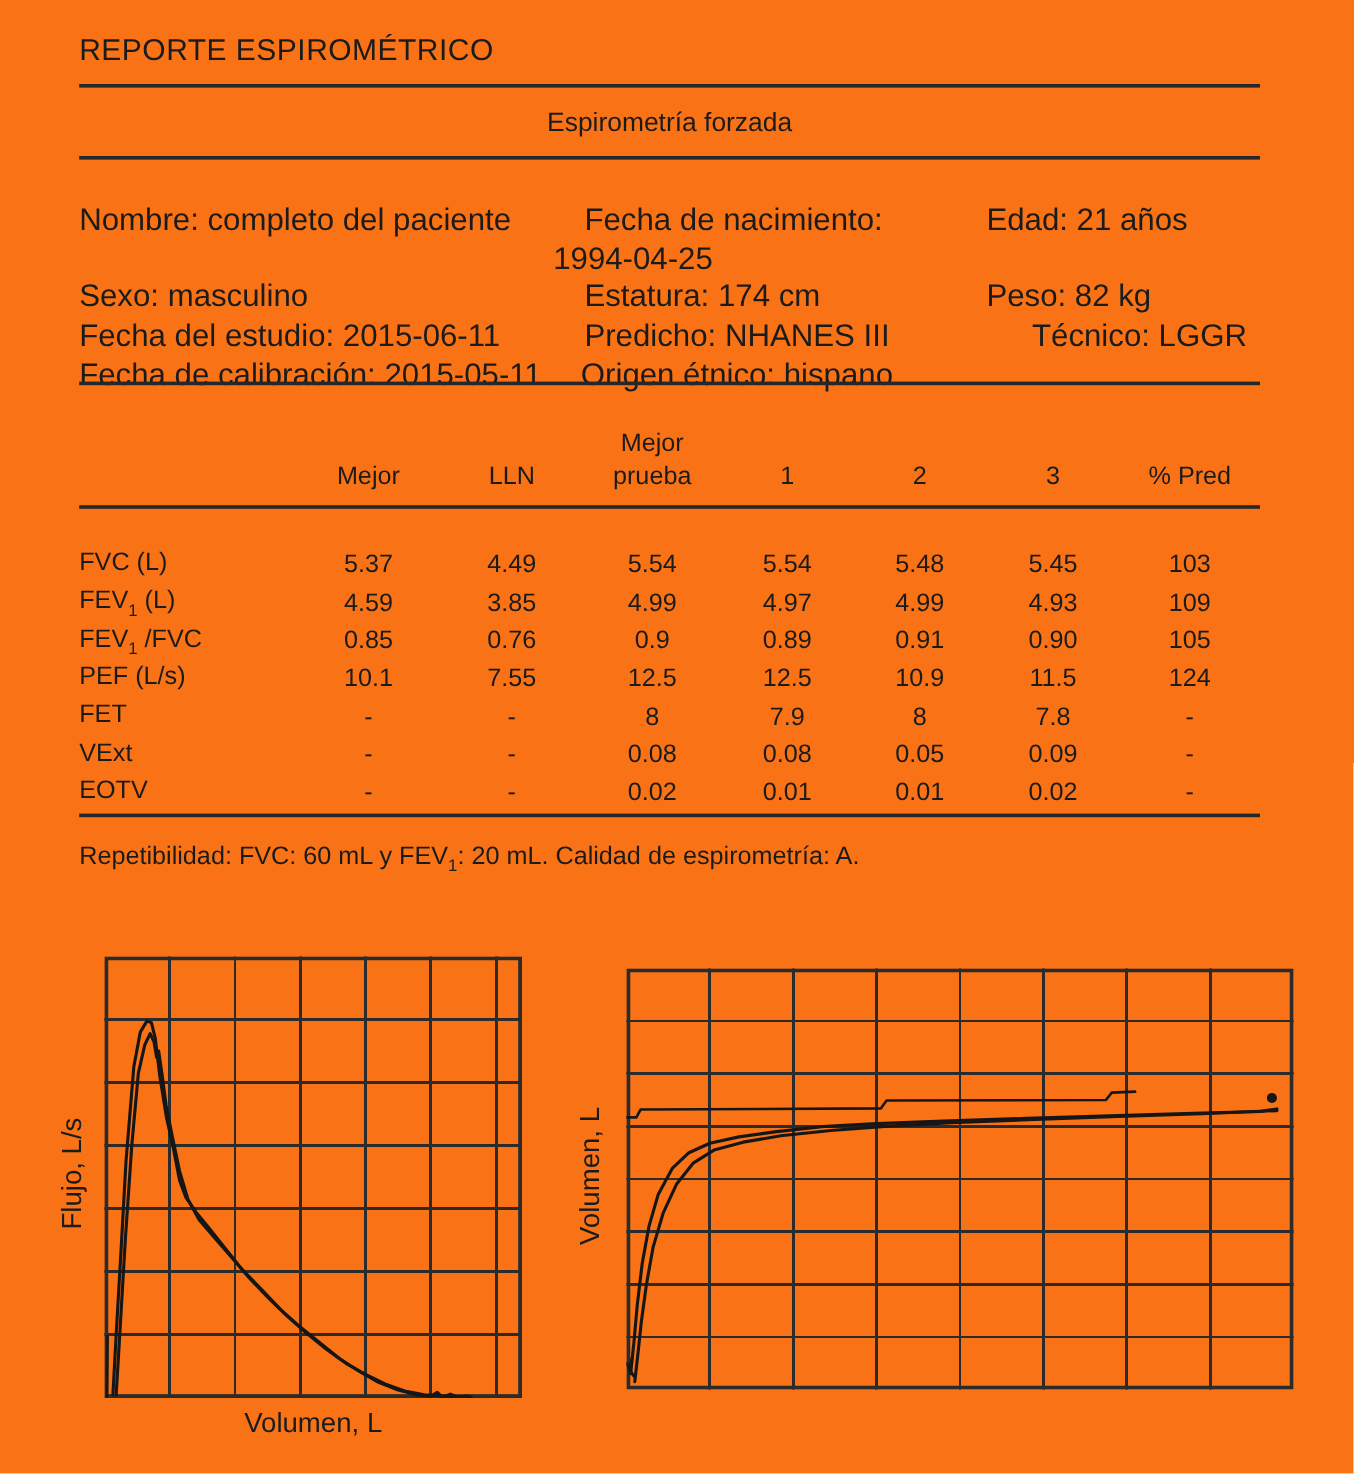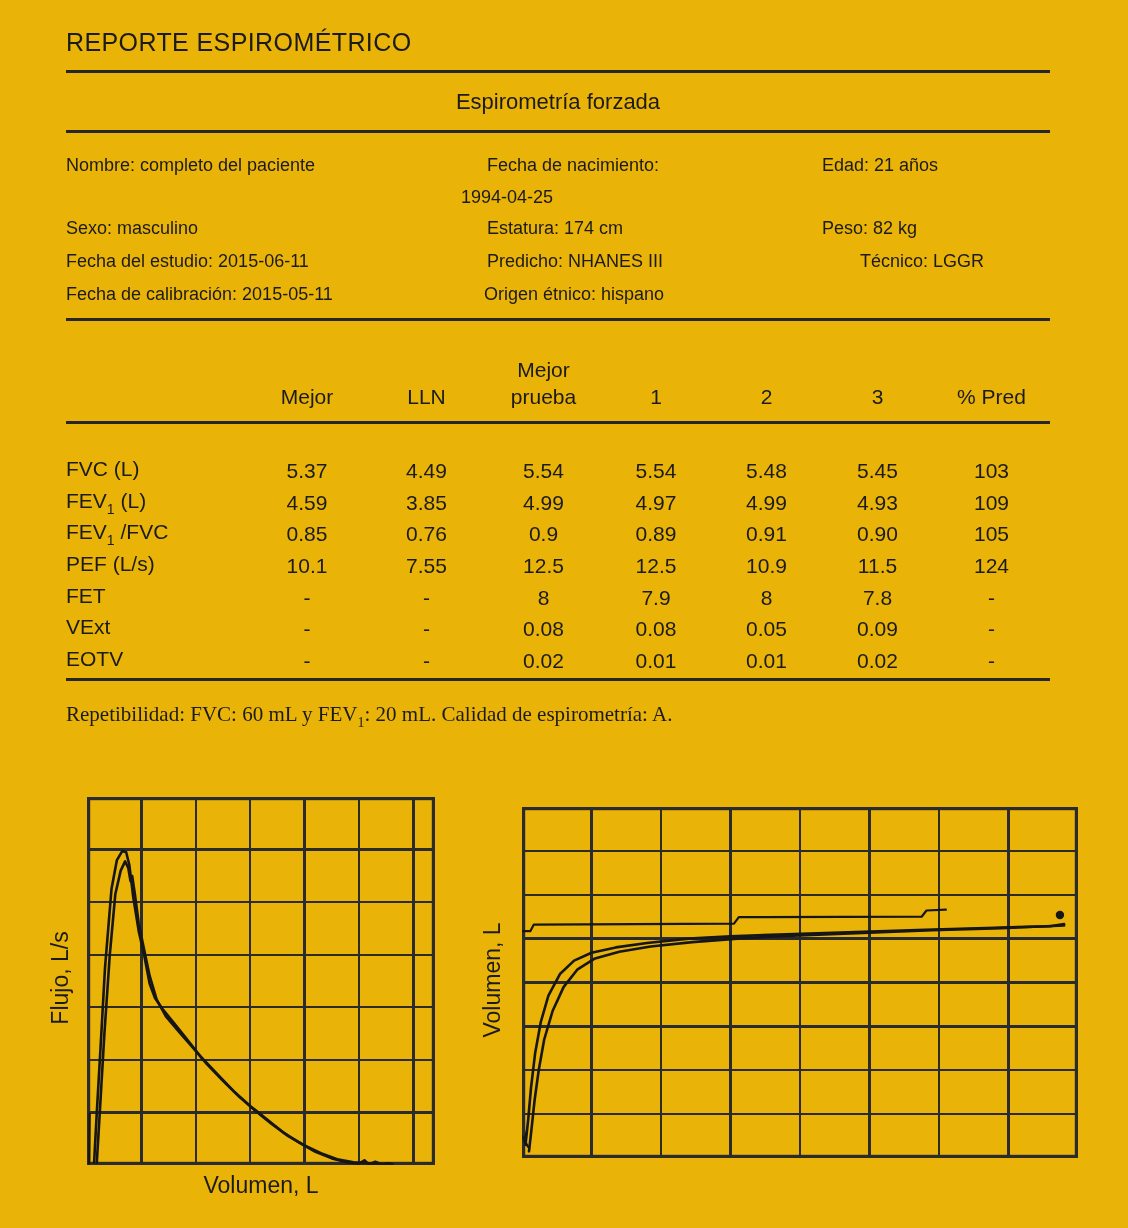--- a/index.html
+++ b/index.html
@@ -1,22 +1,22 @@
 <!DOCTYPE html>
 <html><head>
 <meta charset="utf-8">
 <style>
   html,body{margin:0;padding:0;background:#ffffff;}
-  .page{position:relative;width:1128px;height:1228px;background:#eab308;overflow:hidden;
+  .page{position:relative;width:1128px;height:1228px;background:#f97316;overflow:hidden;
         font-family:"Liberation Sans","DejaVu Sans",sans-serif;color:#1b1b1b;}
   .abs{position:absolute;white-space:nowrap;}
   .rule{position:absolute;left:66px;width:984px;height:3px;background:#272727;}
   .title{font-size:25px;letter-spacing:.4px;}
   .subtitle{font-size:22px;}
-  .t{font-size:18px;line-height:26px;}
+  .t{font-size:26px;line-height:26px;margin-top:18px;}
   .note{font-size:21px;}
   .subsc{font-size:14px;vertical-align:-6px;}
   .thead,.trow{display:grid;grid-template-columns:181px 120px 119px 115px 110px 111px 111px 117px;}
   .thead{position:absolute;left:66px;top:348px;width:984px;height:62px;align-items:end;
          font-size:21px;line-height:27px;}
   .thead .hc{text-align:center;}
   .tbody{position:absolute;left:66px;top:443px;width:984px;font-size:21px;margin-top:12px;}
   .trow{height:31.7px;align-items:center;}
   .cell.num{text-align:center;}
   .chart{position:absolute;}
@@ -141,21 +141,21 @@
       <div class="cell num">0.02</div>
       <div class="cell num">0.01</div>
       <div class="cell num">0.01</div>
       <div class="cell num">0.02</div>
       <div class="cell num">-</div>
     </div>
   </div>
 
   <div class="rule" style="top:678px;"></div>
 
-  <div class="abs note" style="left:66px;top:702px;font-family:Liberation Serif, serif;">
+  <div class="abs note" style="left:66px;top:702px;">
     <span>Repetibilidad: FVC: 60 mL y FEV</span><span class="subsc">1</span><span>: 20 mL. Calidad de espirometría: A.</span>
   </div>
 
   <svg class="chart" style="left:87px;top:797px;" width="348" height="368" viewBox="0 0 348 368">
     <g shape-rendering="crispEdges">
         <line x1="54.4" y1="0" x2="54.4" y2="368" class="gl"></line>
         <line x1="108.8" y1="0" x2="108.8" y2="368" class="gl"></line>
         <line x1="163.2" y1="0" x2="163.2" y2="368" class="gl"></line>
         <line x1="217.6" y1="0" x2="217.6" y2="368" class="gl"></line>
         <line x1="272" y1="0" x2="272" y2="368" class="gl"></line>

